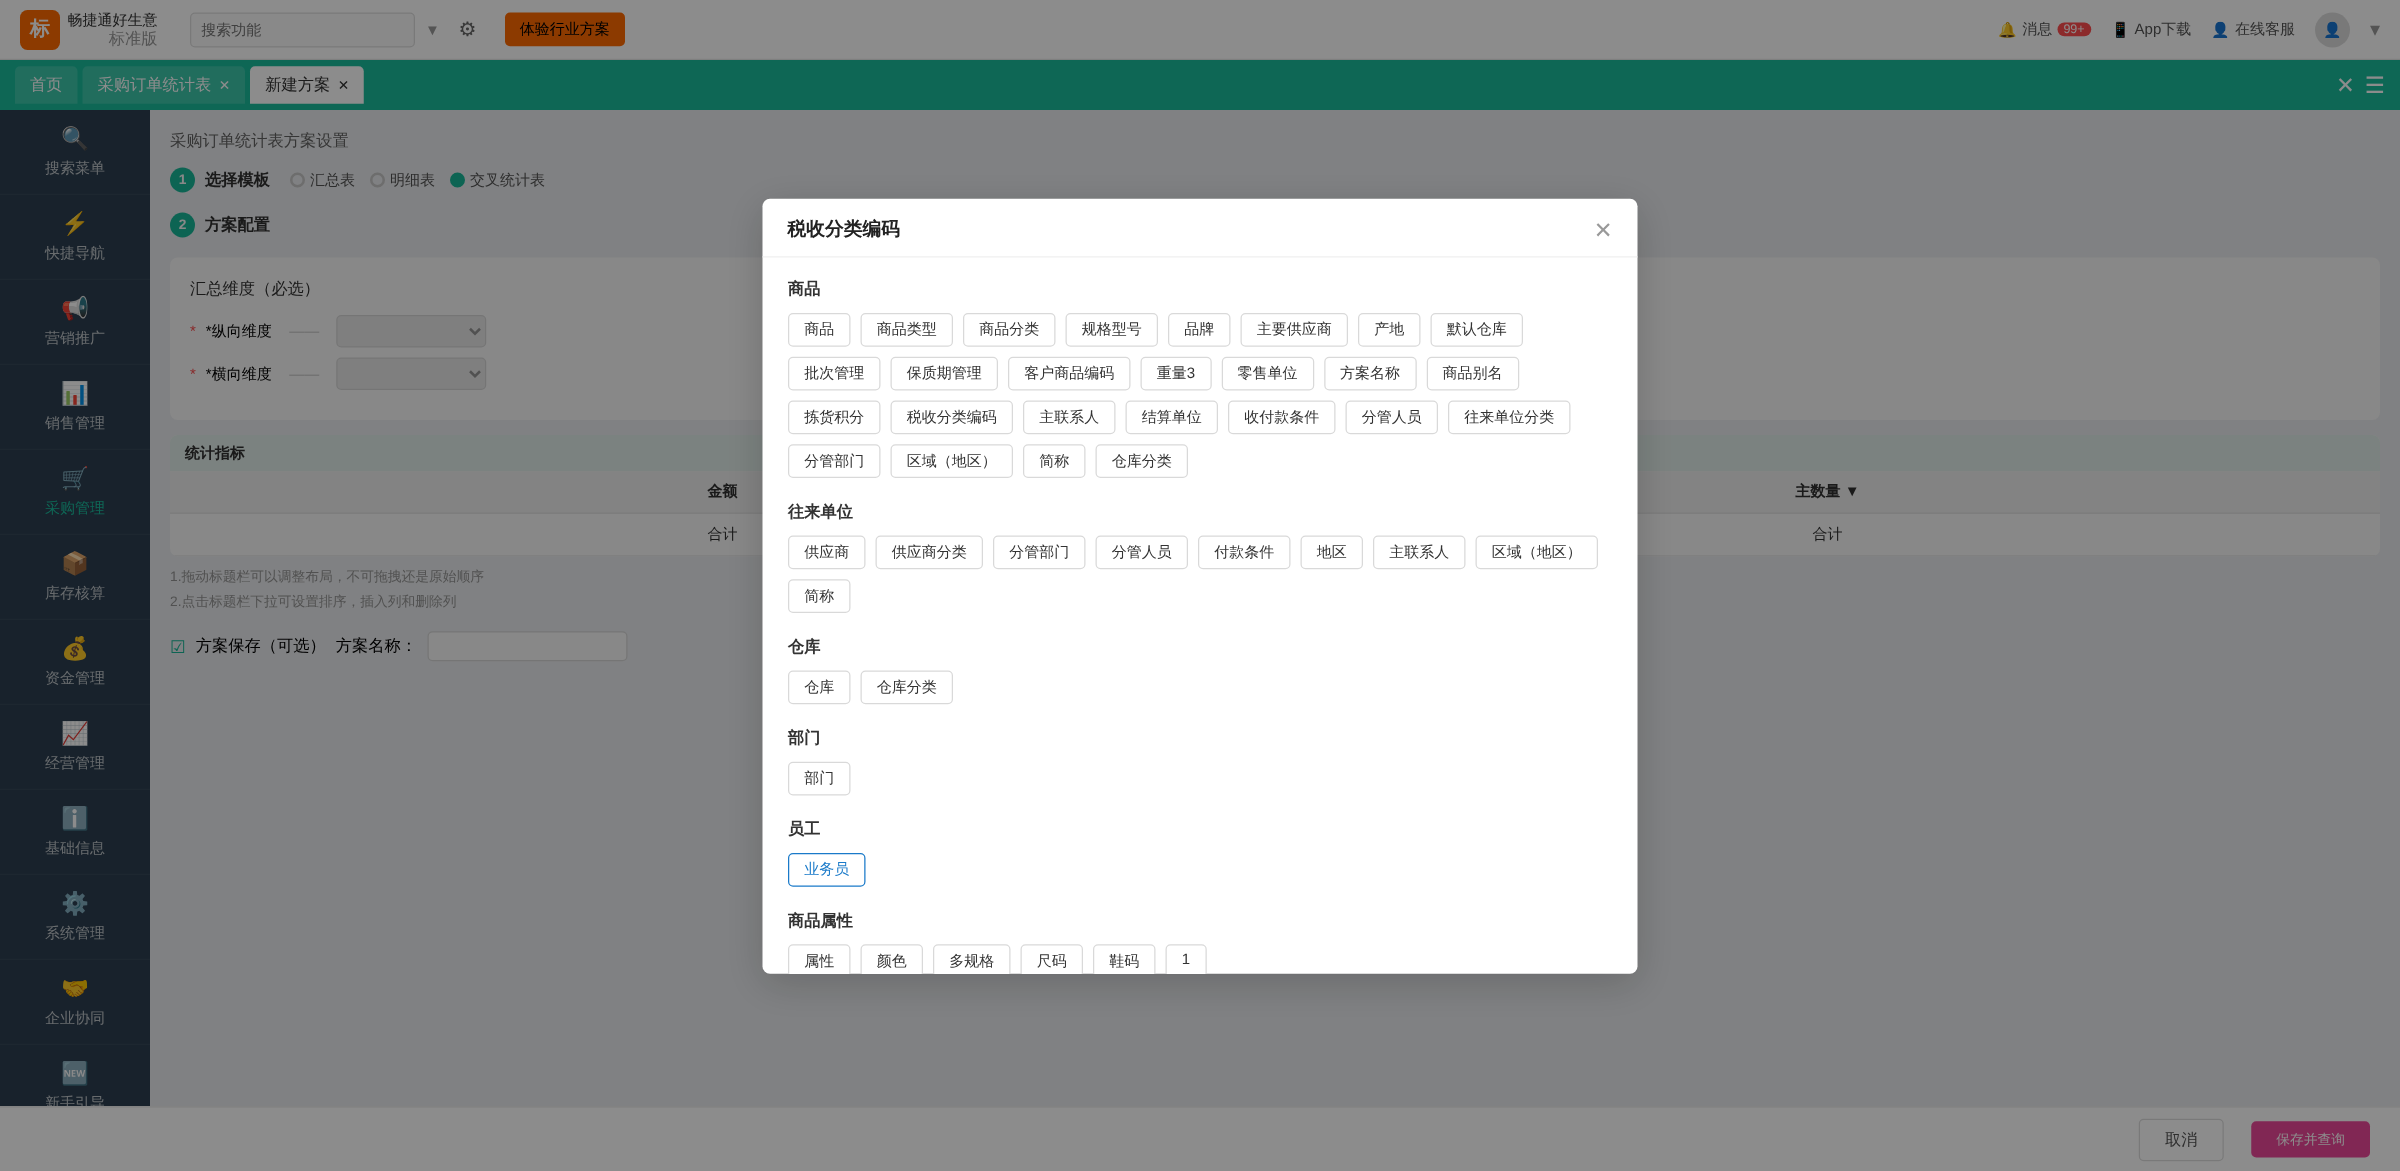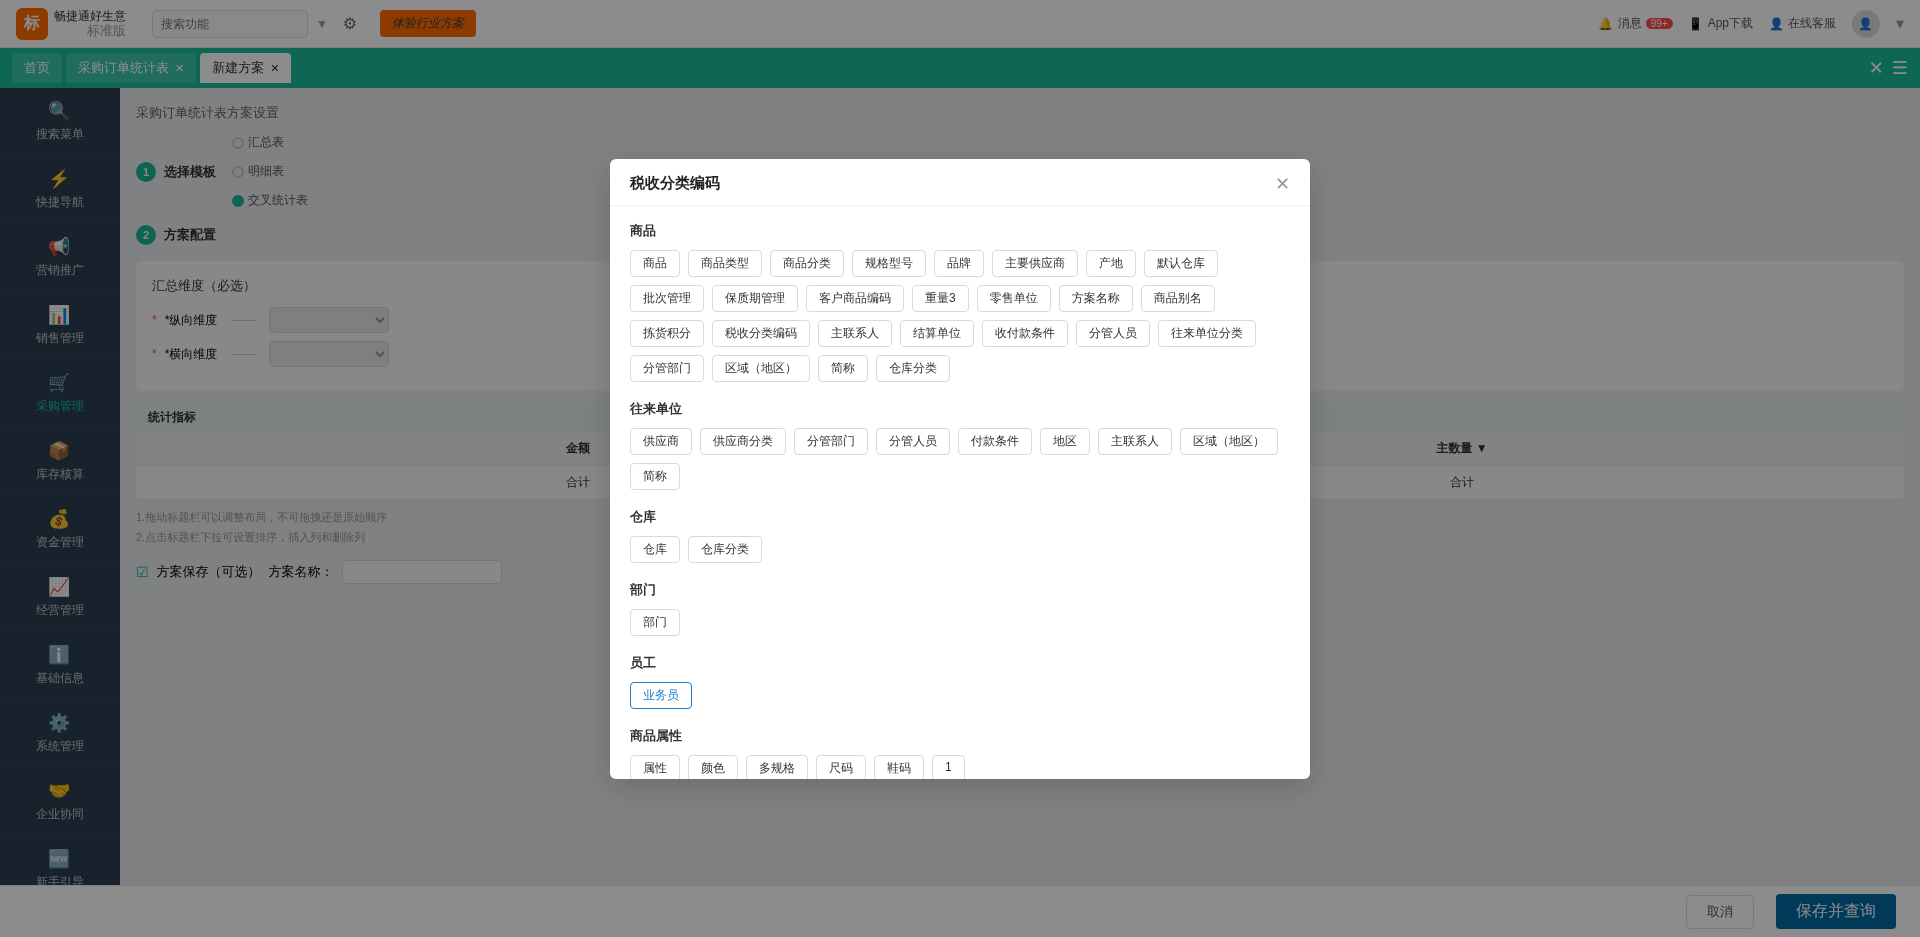--- a/index.html
+++ b/index.html
@@ -28,39 +28,38 @@
       background: #ff6a00;
       border-radius: 6px;
       display: flex; align-items: center; justify-content: center;
       color: #fff; font-size: 16px; font-weight: bold;
     }
     .logo-text { color: #333; font-size: 12px; line-height: 1.2; }
     .top-search-area {
       display: flex; align-items: center; gap: 8px; margin-left: 16px;
     }
     .top-search-input {
-      width: 156px; height: 28px;
+      width: 180px; height: 28px;
       border: 1px solid #ddd; border-radius: 4px;
       padding: 0 8px; font-size: 12px; color: #999;
       background: #fafafa;
     }
     .top-search-arrow {
       color: #999; font-size: 12px;
     }
     .top-gear {
       width: 28px; height: 28px;
       display: flex; align-items: center; justify-content: center;
       color: #666; cursor: pointer; font-size: 16px;
     }
     .btn-experience {
-      background: #ff6a00; color: #404040;
+      background: #ff6a00; color: #000000;
       border: none; border-radius: 4px;
       padding: 5px 12px; font-size: 12px; cursor: pointer;
       margin-left: 8px;
-      font-style: italic;
     }
     .top-right {
       margin-left: auto;
       display: flex; align-items: center; gap: 16px;
     }
     .top-right-item {
       display: flex; align-items: center; gap: 4px;
       font-size: 12px; color: #555; cursor: pointer;
     }
     .badge {
@@ -161,21 +160,21 @@
     .step-area {
       display: flex; align-items: center; gap: 8px; margin-bottom: 16px;
     }
     .step-badge {
       background: #1abc9c; color: #fff;
       border-radius: 50%; width: 20px; height: 20px;
       display: flex; align-items: center; justify-content: center;
       font-size: 11px; font-weight: bold;
     }
     .step-label { font-size: 13px; font-weight: bold; color: #333; }
-    .step-options { display: flex; gap: 12px; margin-left: 8px; font-size: 12px; color: #555; flex-direction: column; }
+    .step-options { display: flex; gap: 12px; margin-left: 8px; font-size: 12px; color: #555; }
     .radio-option { display: flex; align-items: center; gap: 4px; cursor: pointer; }
     .radio-dot { width: 12px; height: 12px; border-radius: 50%; border: 2px solid #ccc; }
     .radio-dot.active { border-color: #1abc9c; background: #1abc9c; }
 
     .config-section {
       background: #fff; border-radius: 6px; padding: 16px; margin-bottom: 12px;
     }
     .config-row {
       display: flex; align-items: center; gap: 8px; margin-bottom: 8px; font-size: 12px;
     }
@@ -215,22 +214,22 @@
       border-top: 1px solid #e8e8e8;
       display: flex; align-items: center; justify-content: flex-end;
       padding: 0 24px; gap: 22px;
       z-index: 200;
     }
     .btn-cancel {
       background: #fff; border: 1px solid #ddd; border-radius: 4px;
       padding: 7px 20px; font-size: 13px; color: #555; cursor: pointer;
     }
     .btn-save-query {
-      background: #0369a1; color: #fff; border: none; border-radius: 4px;
-      padding: 7px 20px; font-size: 16px; cursor: pointer;
+      background: #ec4899; color: #fff; border: none; border-radius: 4px;
+      padding: 7px 20px; font-size: 11px; cursor: pointer;
     }
 
     
     .modal-overlay {
       position: fixed;
       top: 0; left: 0; right: 0; bottom: 0;
       background: rgba(0,0,0,0.45);
       z-index: 300;
       display: flex; align-items: center; justify-content: center;
     }

